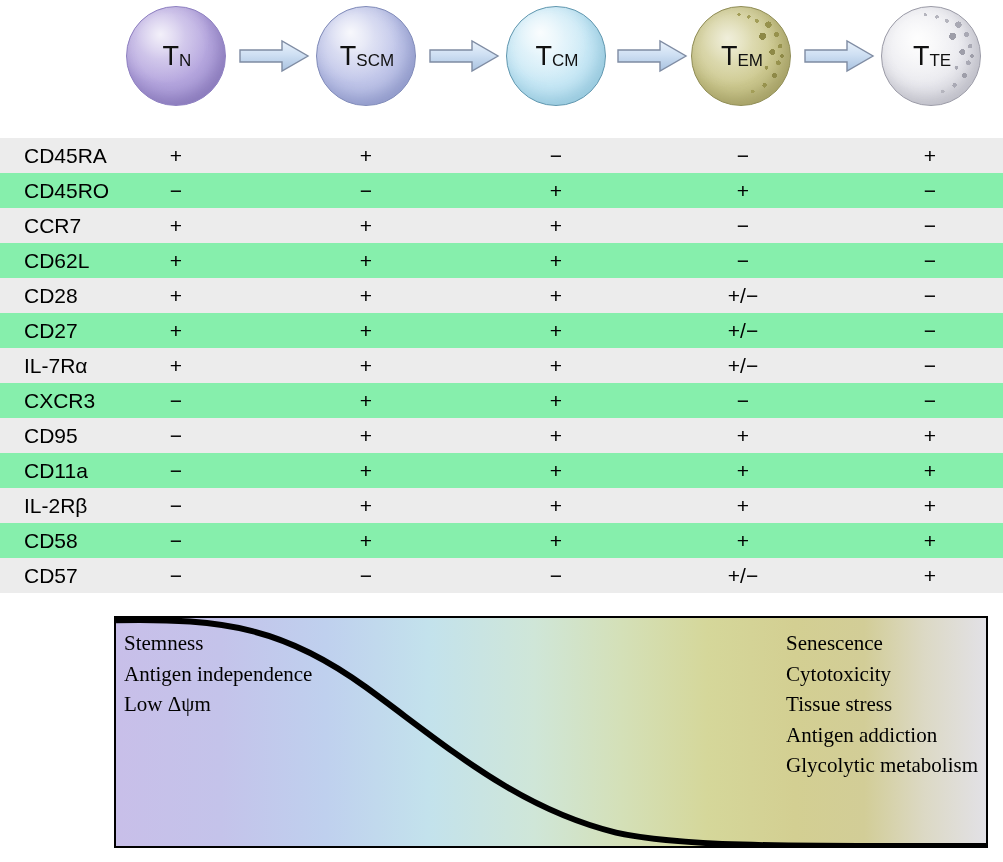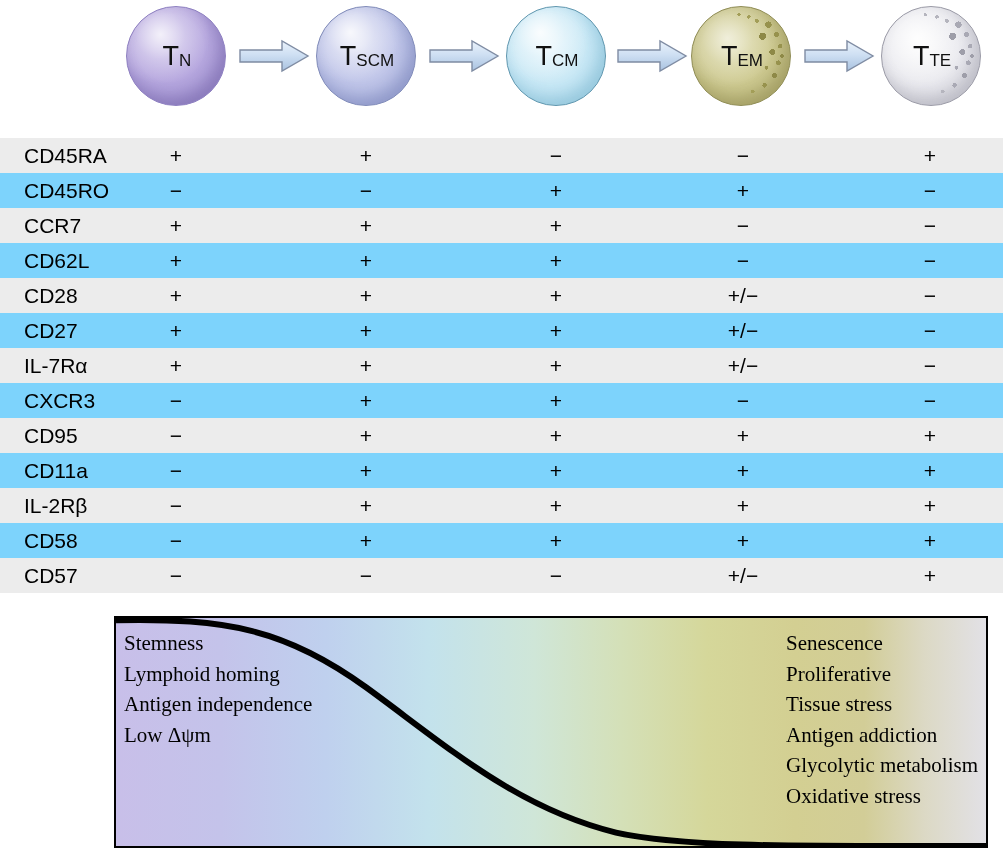--- a/index.html
+++ b/index.html
@@ -107,21 +107,21 @@
 
   .arrow{position:absolute;top:38px;width:72px;height:36px;}
 
   
   #marker-table{position:absolute;left:0;top:138px;width:1003px;}
   .trow{
     position:relative;height:35px;width:1003px;
     display:flex;align-items:center;
   }
   .trow.odd{background:#ececec;}
-  .trow.even{background:#7dd3fc;}
+  .trow.even{background:#86efac;}
   .marker-name{
     position:absolute;left:24px;top:50%;transform:translateY(-50%);
     font-size:21px;white-space:nowrap;
   }
   .mval{
     position:absolute;top:50%;transform:translate(-50%,-50%);
     font-size:21px;text-align:center;white-space:nowrap;
   }
   .c0{left:176px;} .c1{left:366px;} .c2{left:556px;} .c3{left:743px;} .c4{left:930px;}
 
@@ -348,28 +348,26 @@
   </div>
 
   <div id="property-panel">
 
     <svg class="curve" viewBox="0 0 870 204" preserveAspectRatio="none">
       <path d="M0,2 C110,0 170,10 250,62 C330,114 400,170 500,192 C570,206 700,204 870,204" fill="none" stroke="#000000" stroke-width="6" vector-effect="non-scaling-stroke"></path>
     </svg>
 
     <div class="prop-col" id="prop-left">
       <span class="prop-item">Stemness</span>
-      <span class="prop-item">Lymphoid homing</span>
       <span class="prop-item">Antigen independence</span>
       <span class="prop-item">Low Δψm</span>
     </div>
 
     <div class="prop-col" id="prop-right">
       <span class="prop-item">Senescence</span>
-      <span class="prop-item">Proliferative</span>
+      <span class="prop-item">Cytotoxicity</span>
       <span class="prop-item">Tissue stress</span>
       <span class="prop-item">Antigen addiction</span>
       <span class="prop-item">Glycolytic metabolism</span>
-      <span class="prop-item">Oxidative stress</span>
     </div>
   </div>
 
 </div>
 
 </body></html>

